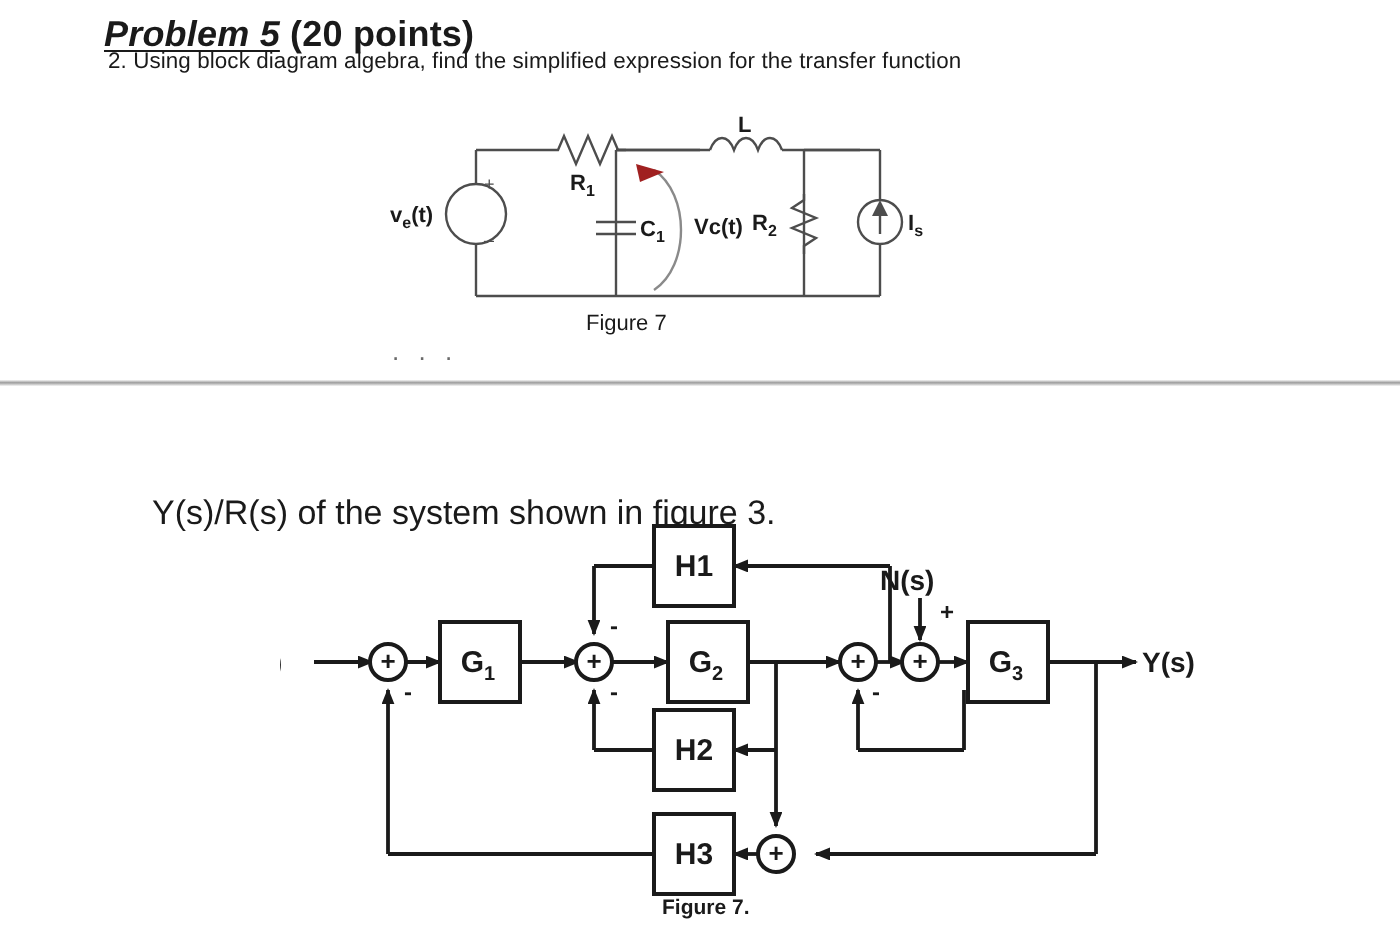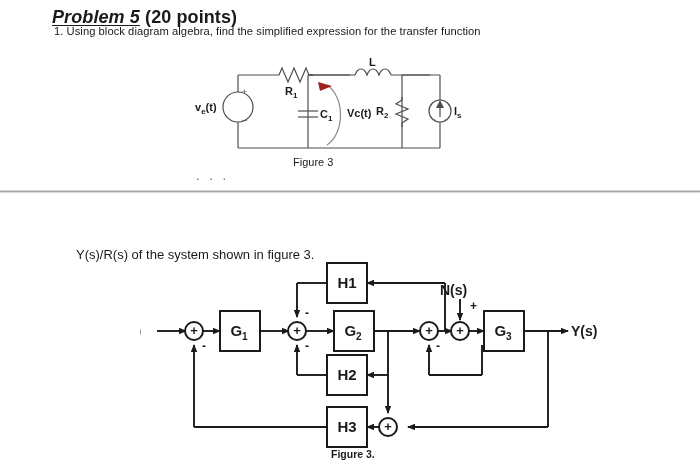--- a/index.html
+++ b/index.html
@@ -69,21 +69,21 @@
       rgba(180,180,180,0.15) 0%,
       rgba(140,140,140,0.85) 45%,
       rgba(210,210,210,0.2) 100%);
   }
 
   
   #section-subtitle {
     position: absolute;
     left: 76px;
     top: 247px;
-    font-size: 13px;
+    font-size: 17px;
     white-space: nowrap;
   }
 
   
   #circuit-svg, #blockdiagram-svg {
     position: absolute;
     display: block;
   }
   #circuit-svg { left: 190px; top: 55px; }
   #blockdiagram-svg { left: 140px; top: 255px; }
@@ -141,21 +141,21 @@
     fill: #4d4d4d;
   }
 </style>
 </head>
 <body>
 
 <div id="problem-heading">
   <span class="ital-underline">Problem 5</span><span> (20 points)</span>
 </div>
 
-<div id="problem-question">1. Using block diagram algebra, find the  simplified expression for the transfer function</div>
+<div id="problem-question">2. Using block diagram algebra, find the  simplified expression for the transfer function</div>
 
 <svg id="circuit-svg" width="290" height="120" viewBox="0 0 290 120">
 
   <path class="wire" d="M 48 20 L 85 20"></path>
 
   <path class="wire" d="M 85 20 L 89 20 L 92 13 L 98 27 L 104 13 L 110 27 L 116 13 L 119 20 L 123 20"></path>
 
   <path class="wire" d="M 123 20 L 118 20"></path>
   <path class="wire" d="M 123 20 L 160 20"></path>
 
@@ -197,21 +197,21 @@
 
   <path class="wire" d="M 212 42 L 212 45 L 206 49 L 218 54 L 206 59 L 218 64 L 212 68 L 212 72"></path>
   <text class="cir-label" x="186" y="60"><tspan>R</tspan><tspan dy="3" font-size="8">2</tspan></text>
 
   <circle class="wire" cx="250" cy="56" r="11"></circle>
   <path class="wire" d="M 250 62 L 250 50"></path>
   <polygon points="250,45 246,53 254,53" fill="#4d4d4d"></polygon>
   <text class="cir-label" x="264" y="60"><tspan>I</tspan><tspan dy="3" font-size="8">s</tspan></text>
 </svg>
 
-<div id="fig3-caption" class="cap">Figure 3</div>
+<div id="fig3-caption" class="cap">Figure 7</div>
 
 <div id="ellipsis-artifact">. . .</div>
 
 <div id="page-divider"></div>
 
 <div id="section-subtitle">Y(s)/R(s) of the system shown in figure 3.</div>
 
 <svg id="blockdiagram-svg" width="460" height="195" viewBox="0 0 460 195">
 
   <defs>
@@ -300,13 +300,13 @@
   <text class="bd-label" x="207" y="121" font-size="13">H2</text>
 
   <rect class="bd-box" x="187" y="152" width="40" height="40"></rect>
   <text class="bd-label" x="207" y="173" font-size="13">H3</text>
 
   <text class="bd-io" x="-26" y="81">R(s)</text>
   <text class="bd-io" x="431" y="81">Y(s)</text>
   <text class="bd-io" x="300" y="40">N(s)</text>
 </svg>
 
-<div id="fig4-caption" class="cap">Figure 3.</div>
+<div id="fig4-caption" class="cap">Figure 7.</div>
 
 </body></html>

